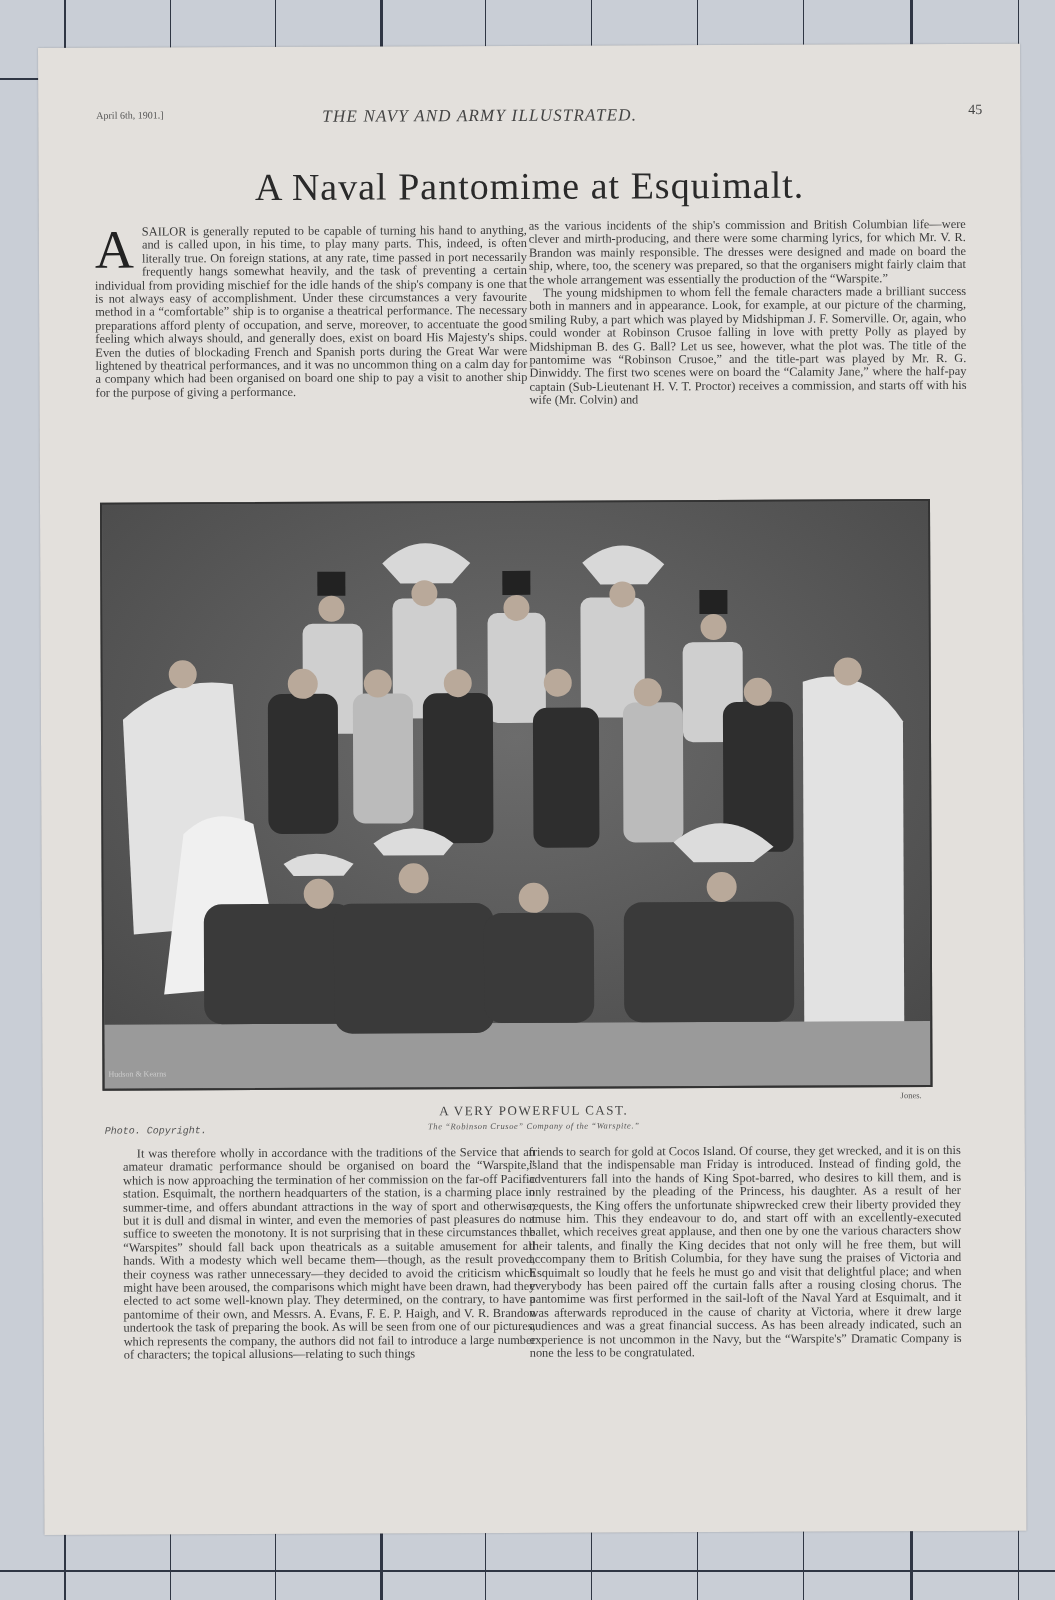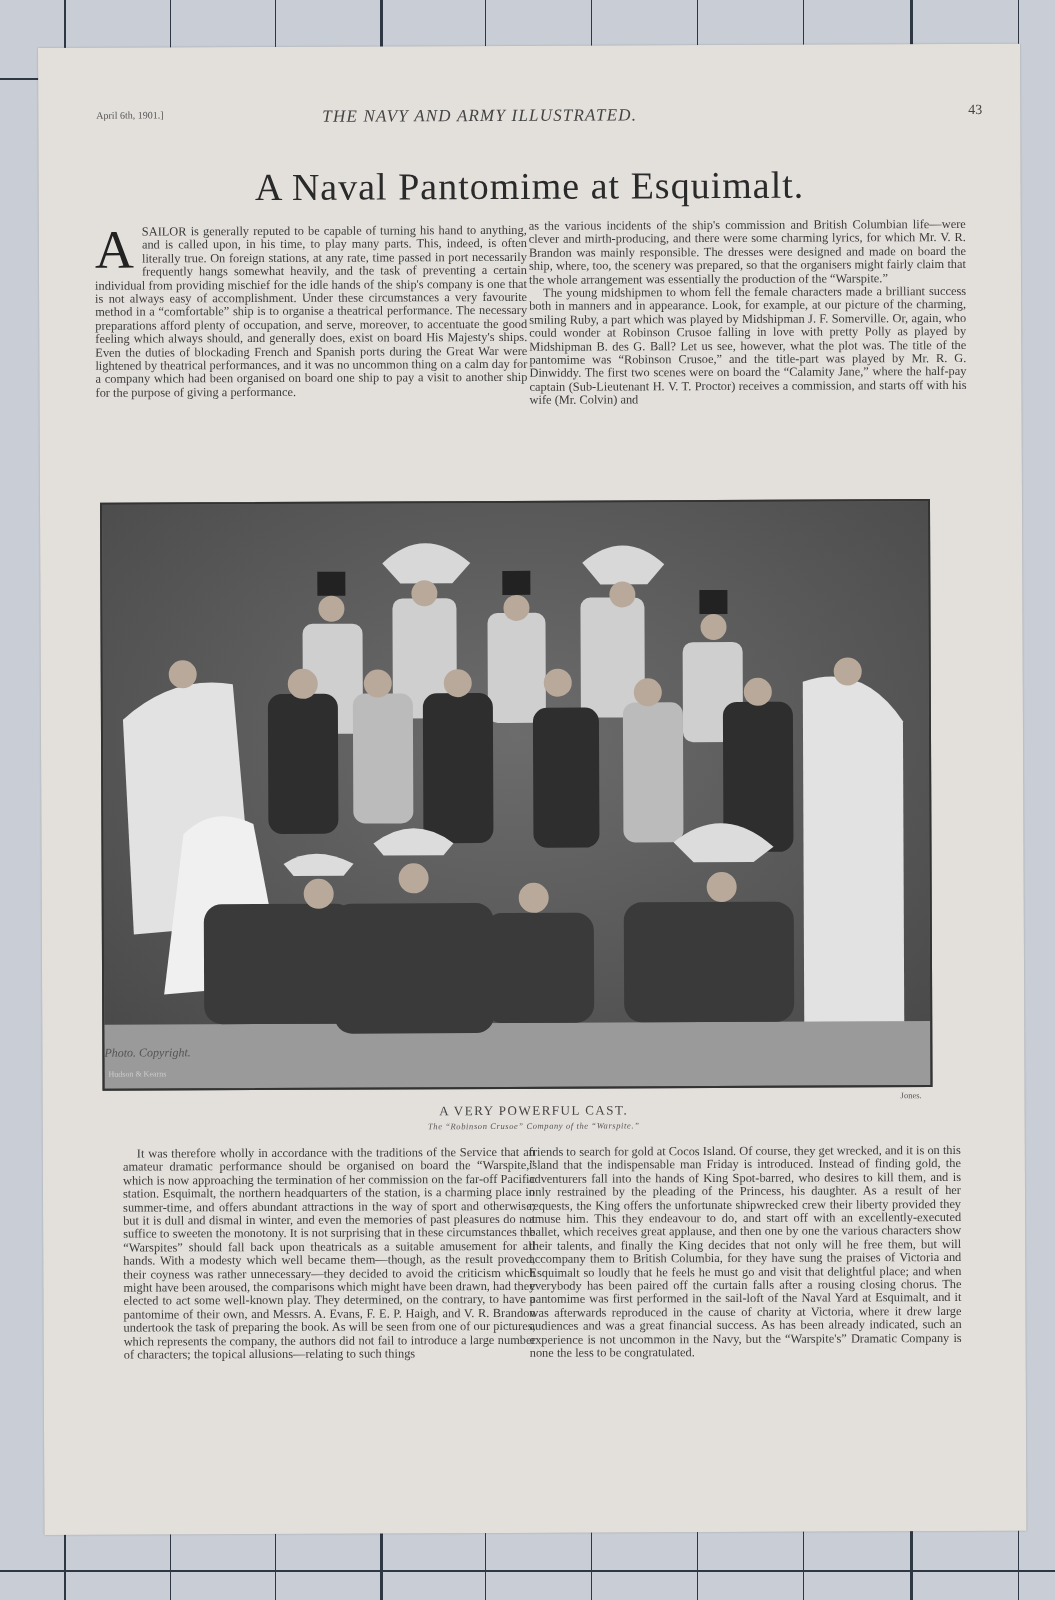--- a/index.html
+++ b/index.html
@@ -37,21 +37,21 @@
   .col1 { left:56px; top:178px; width:432px; }
   .col2 { left:490px; top:174px; width:437px; }
   .col3 { left:80px; top:1100px; width:412px; }
   .col4 { left:486px; top:1100px; width:432px; }
   .photo {
     position:absolute; left:60px; top:455px; width:826px; height:584px;
     border:2px solid #333; background:#5e5e5e; overflow:hidden;
   }
   .photo svg { display:block; }
   .photo .photog { position:absolute; left:4px; bottom:10px; font-size:8px; color:#ccc; }
-  .credit-left { position:absolute; left:62px; top:998px; font-size:12px; font-style:italic; color:#555; }
+  .credit-left { position:absolute; left:62px; top:1078px; font-size:10px; font-style:italic; color:#555;font-family:Liberation Mono, monospace; }
   .credit-right { position:absolute; left:858px; top:1046px; font-size:8.5px; color:#555; }
   .caption { position:absolute; left:0; width:982px; top:1057px; text-align:center; font-size:13px; letter-spacing:1.5px; color:#444; }
   .subcaption { position:absolute; left:0; width:982px; top:1075px; text-align:center; font-size:8.5px; font-style:italic; letter-spacing:.6px; color:#555; }
 </style>
 </head>
 <body>
 
 <div class="mat">
   <div class="vl" style="left:64px"></div>
   <div class="vl" style="left:170px;width:1px"></div>
@@ -64,21 +64,21 @@
   <div class="vl" style="left:910px;width:3px"></div>
   <div class="vl" style="left:1018px;width:1px"></div>
   <div class="hl" style="top:78px;width:40px"></div>
   <div class="hl" style="top:1570px"></div>
 </div>
 
 <div class="page">
   <div class="header">
     <span class="date">April 6th, 1901.]</span>
     <span class="pub">THE NAVY AND ARMY ILLUSTRATED.</span>
-    <span class="pageno">43</span>
+    <span class="pageno">45</span>
   </div>
 
   <div class="title">A Naval Pantomime at Esquimalt.</div>
 
   <div class="col col1">
     <span class="dropcap">A</span>
     <p class="noindent">SAILOR is generally reputed to be capable of turning his hand to anything, and is called upon, in his time, to play many parts. This, indeed, is often literally true. On foreign stations, at any rate, time passed in port necessarily frequently hangs somewhat heavily, and the task of preventing a certain individual from providing mischief for the idle hands of the ship's company is one that is not always easy of accomplishment. Under these circumstances a very favourite method in a “comfortable” ship is to organise a theatrical performance. The necessary preparations afford plenty of occupation, and serve, moreover, to accentuate the good feeling which always should, and generally does, exist on board His Majesty's ships. Even the duties of blockading French and Spanish ports during the Great War were lightened by theatrical performances, and it was no uncommon thing on a calm day for a company which had been organised on board one ship to pay a visit to another ship for the purpose of giving a performance.</p>
   </div>
 
   <div class="col col2">

